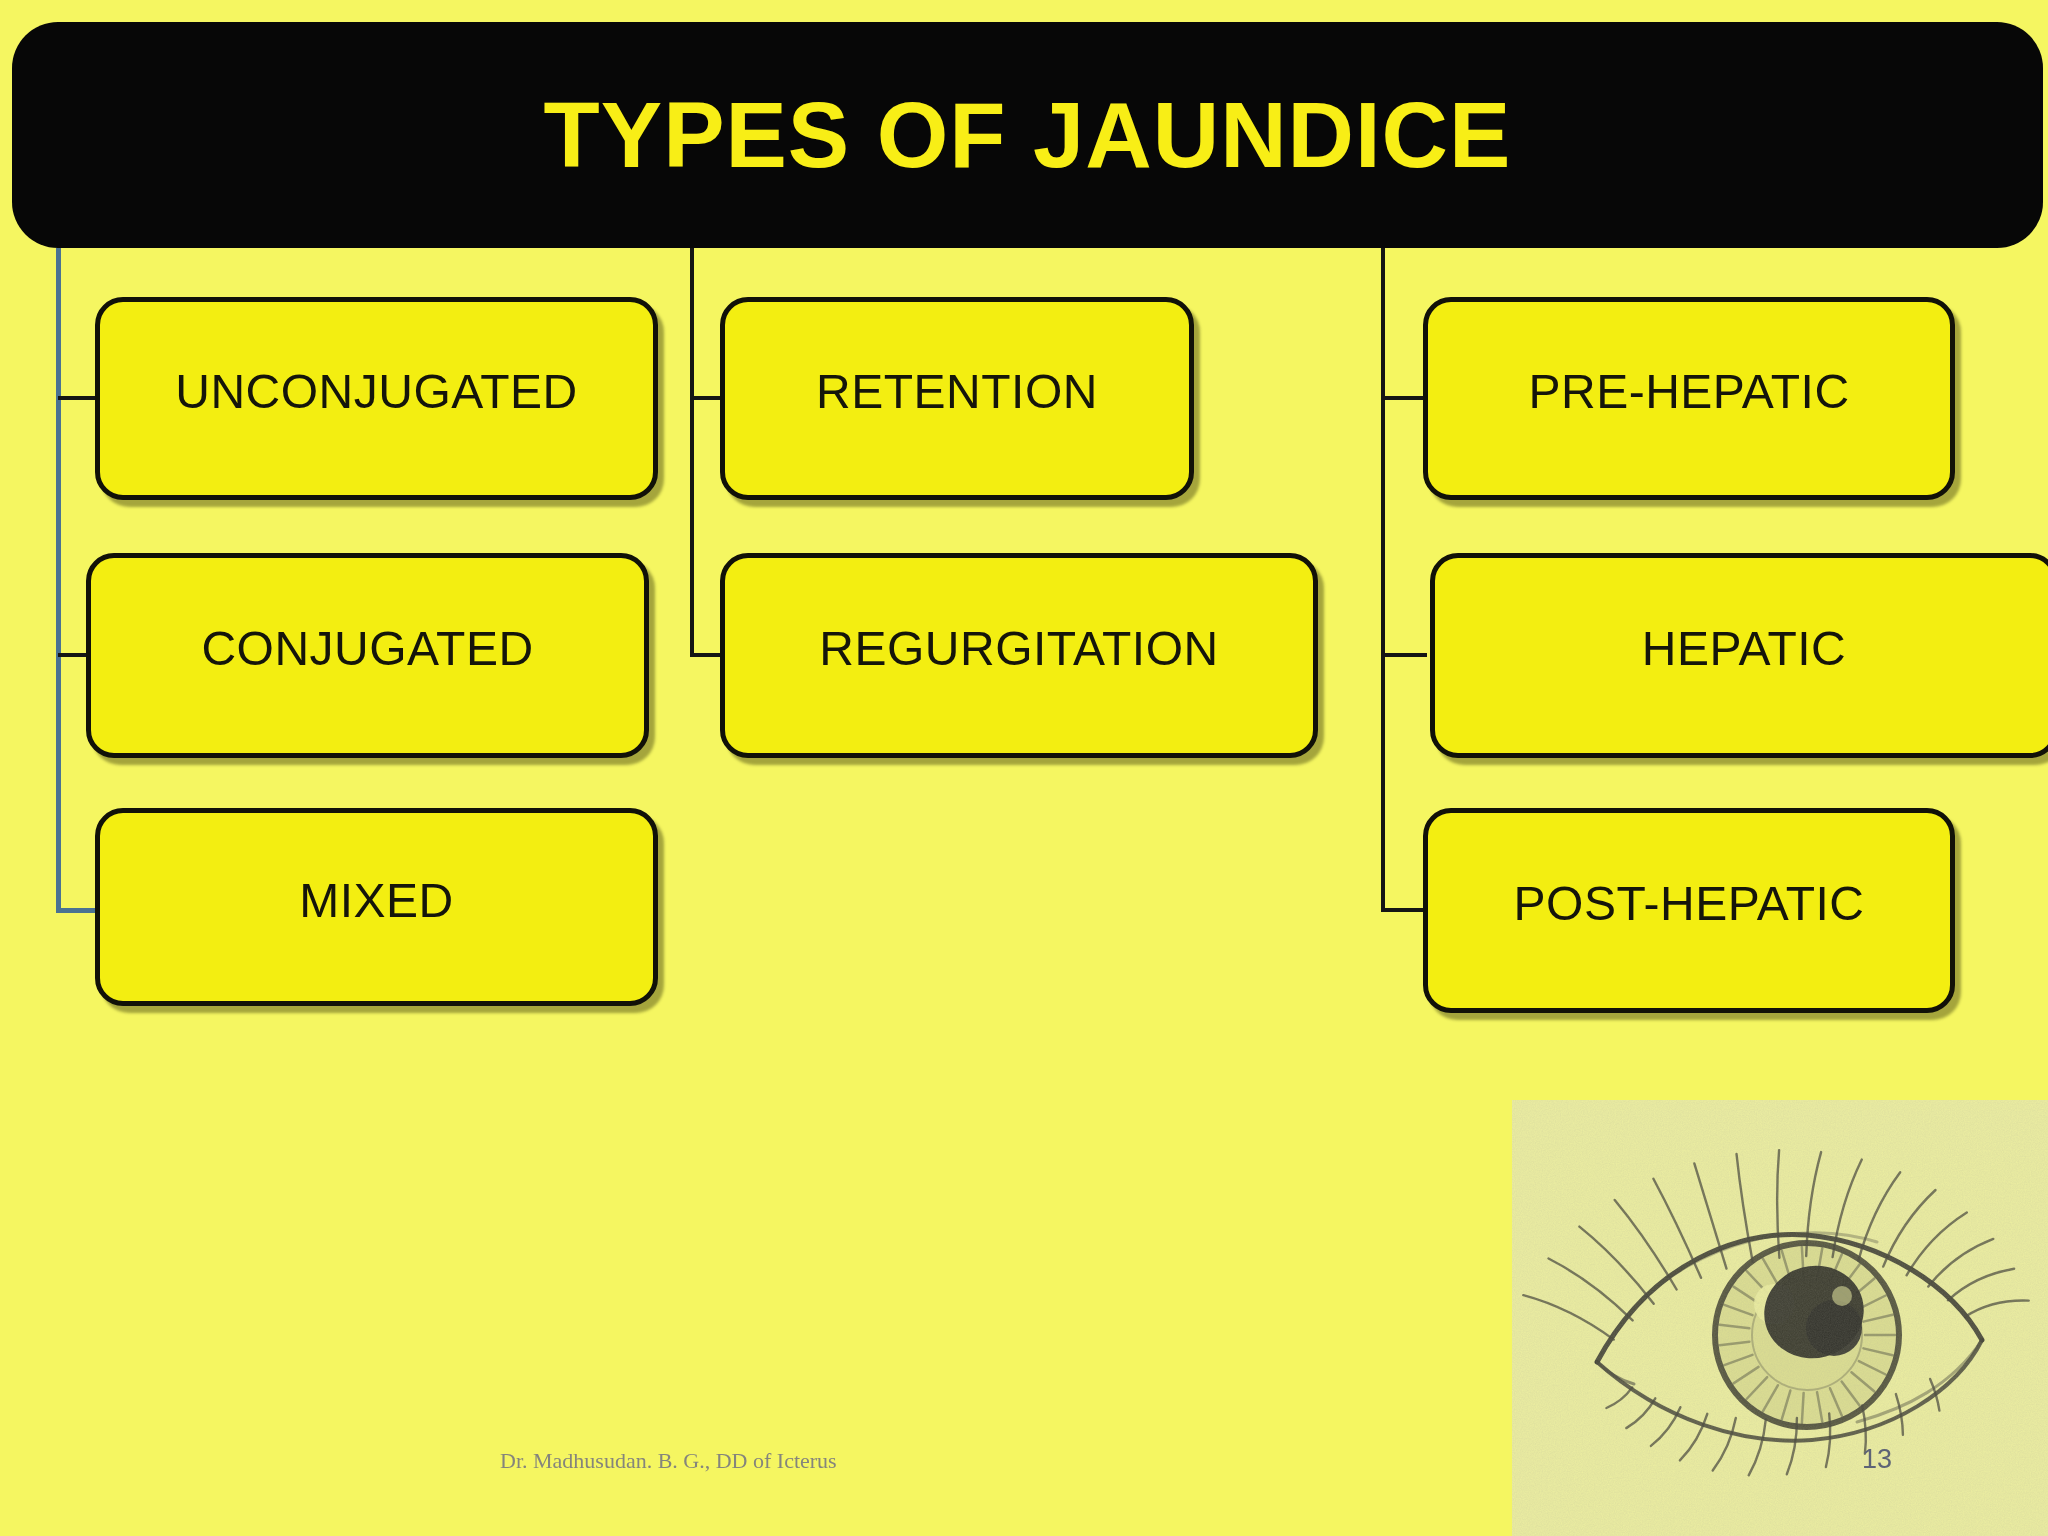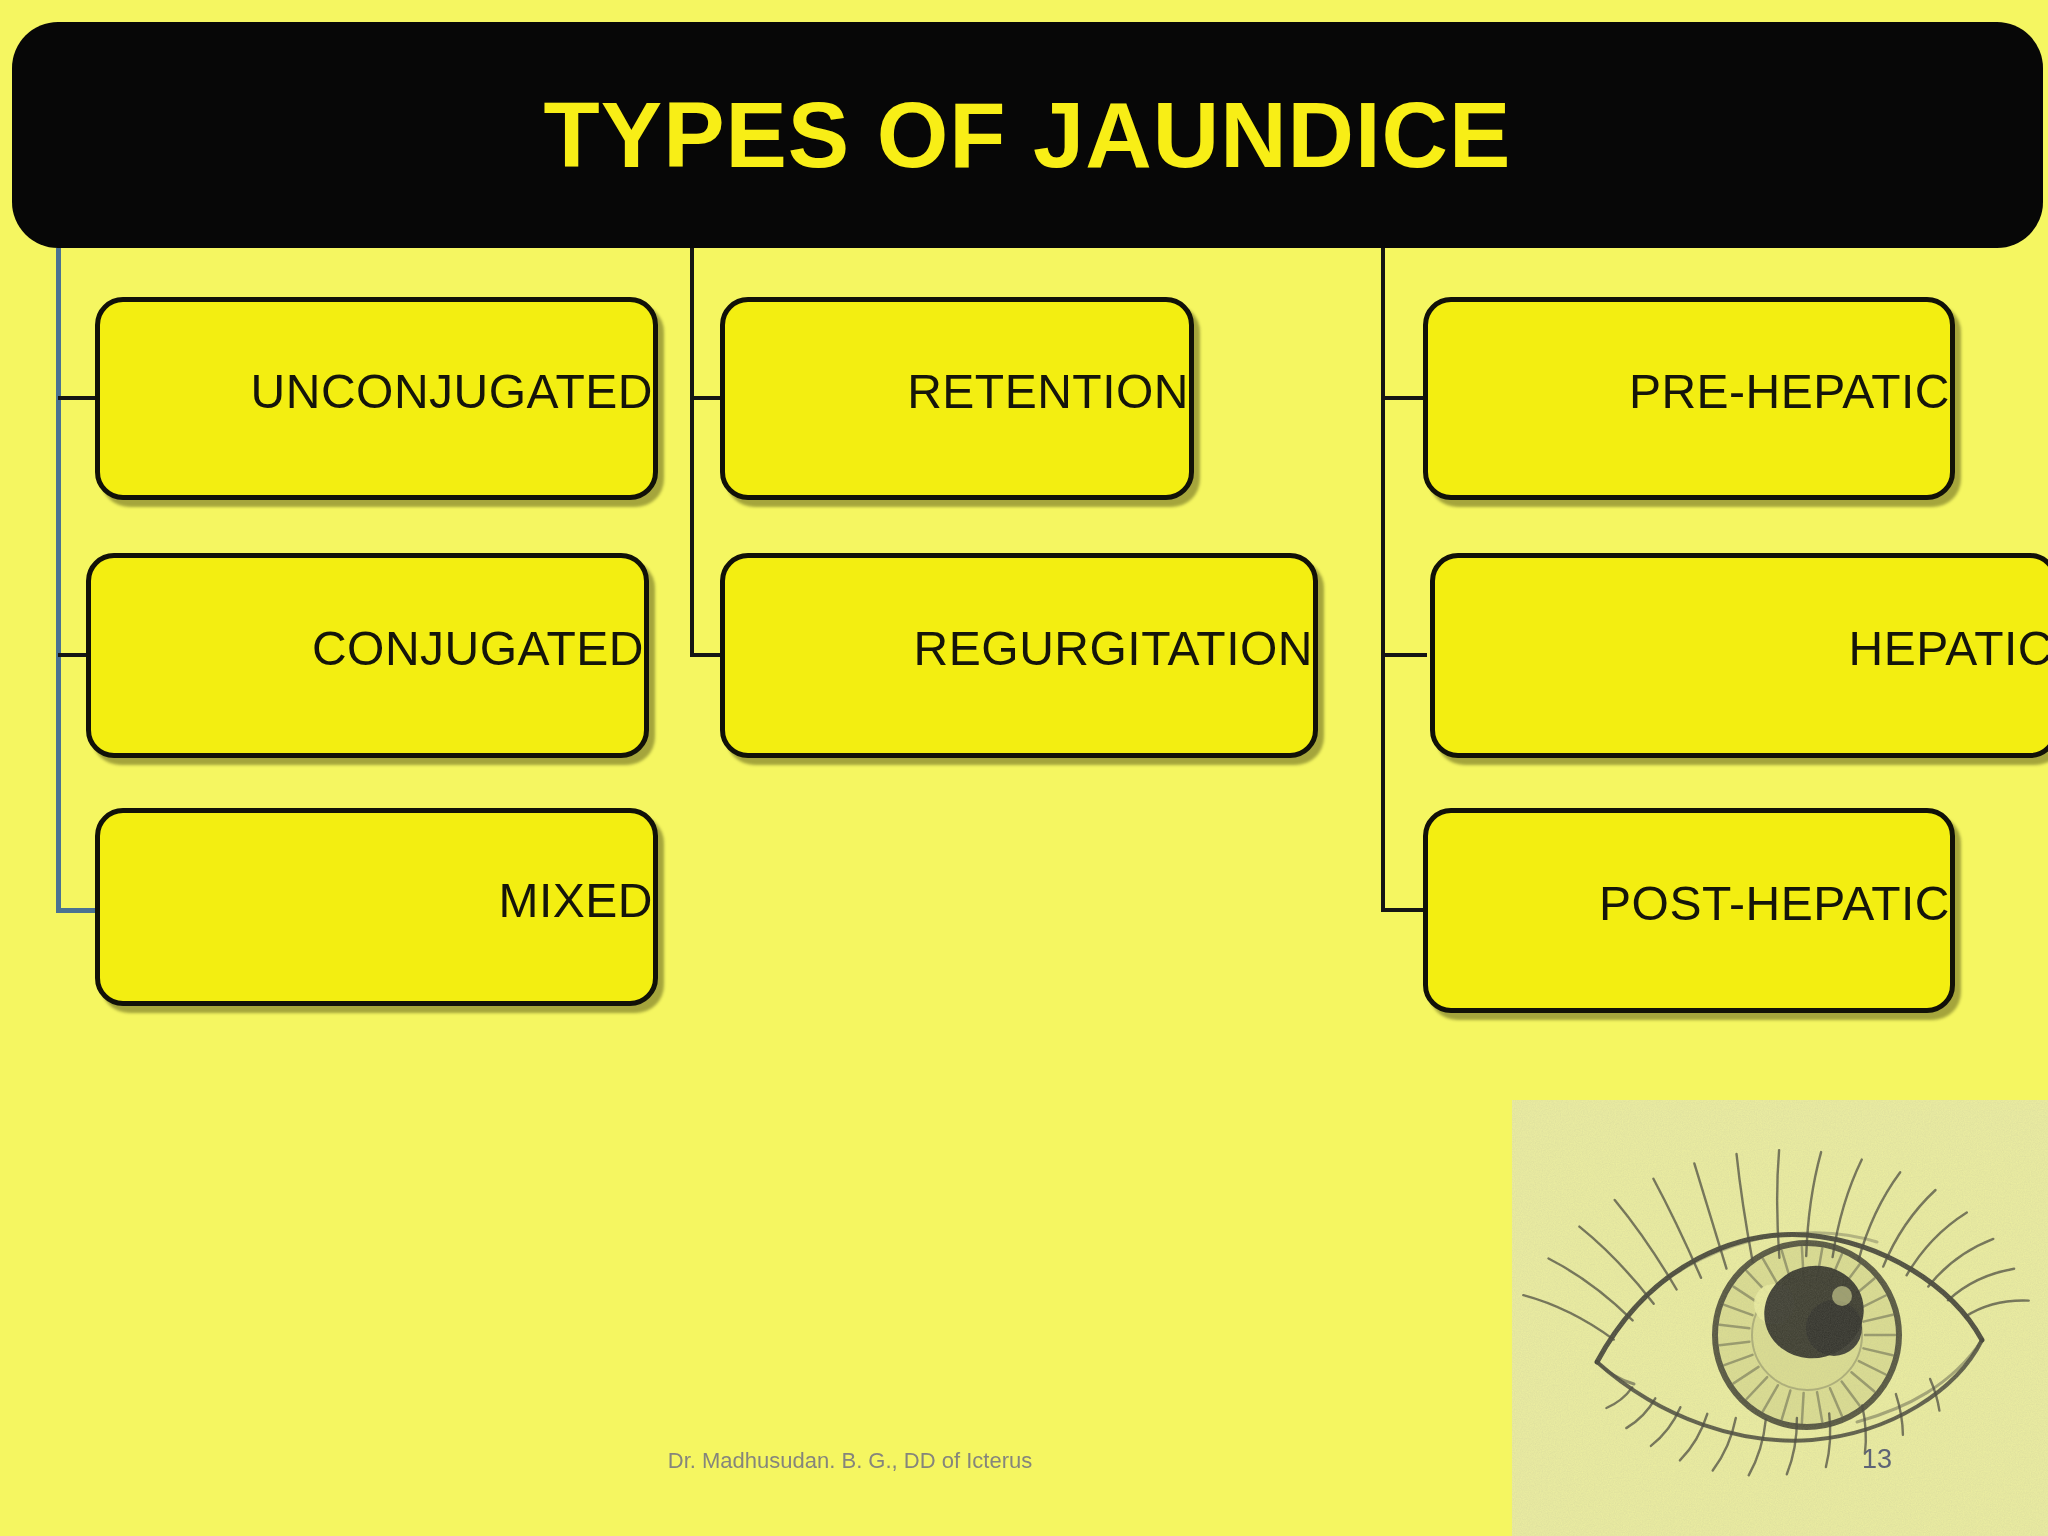--- a/index.html
+++ b/index.html
@@ -13,25 +13,25 @@
   .slide{position:absolute;inset:0;}
   .titlebar{position:absolute;left:12px;top:22px;width:2031px;height:226px;
     background:var(--bar);border-radius:46px;display:flex;align-items:center;justify-content:center;}
   .titlebar h1{margin:4px;font-size:92px;font-weight:bold;color:var(--title);letter-spacing:1px;}
   .conn{position:absolute;}
   .conn.v{width:5px;}
   .conn.h{height:4px;}
   .c-blue{background:var(--blue);}
   .c-blk{background:var(--blk);}
   .node{position:absolute;background:var(--box-fill);border:5px solid var(--box-border);
-    border-radius:28px;box-sizing:border-box;display:flex;align-items:center;justify-content:flex-end;
+    border-radius:28px;box-sizing:border-box;display:flex;align-items:center;justify-content:center;
     box-shadow:6px 7px 3px rgba(45,45,5,0.40);}
   .node span{font-size:48px;color:var(--boxtext);letter-spacing:0.5px;padding-bottom:14px;}
-  .footer{position:absolute;left:500px;top:1448px;width:700px;text-align:center;
-    font-size:22px;color:var(--footer);}
+  .footer{position:absolute;left:500px;top:1448px;width:700px;
+    font-size:22px;color:var(--footer);font-family:Liberation Serif, serif;}
   .pagenum{position:absolute;left:1862px;top:1444px;font-size:27px;color:var(--pagenum);z-index:5;}
   .eyefig{position:absolute;left:1512px;top:1100px;width:536px;height:436px;margin:0;}
   .eyefig svg{display:block;}
 </style>
 </head>
 <body>
 
 <div class="slide">
 
   <header class="titlebar">

